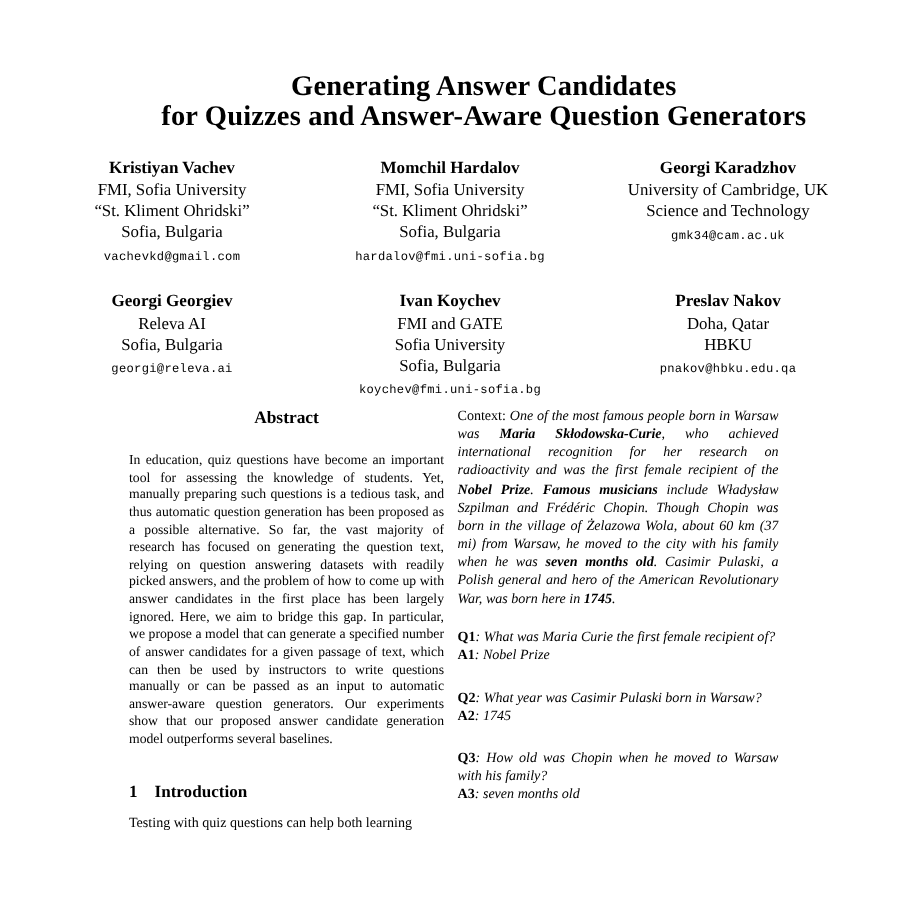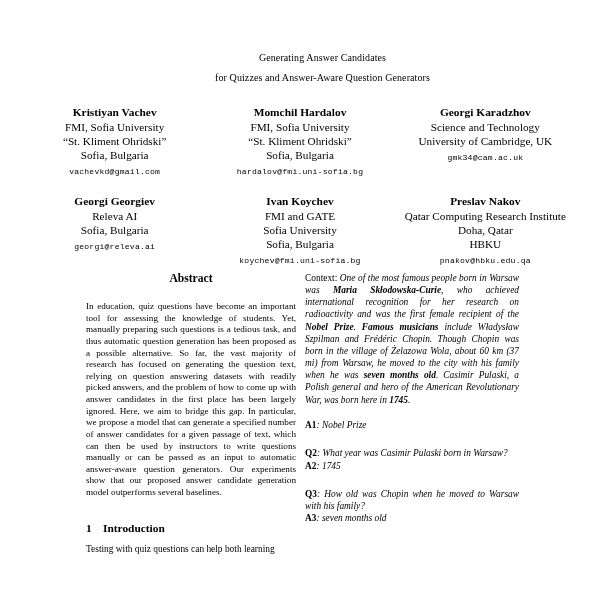--- a/index.html
+++ b/index.html
@@ -22,22 +22,22 @@
     padding: 0;
     box-sizing: border-box;
   }
 
   
   .title-block {
     padding-top: 48px;
     text-align: center;
   }
   .title-line {
-    font-size: 10px;
-    font-weight: normal;
+    font-size: 19px;
+    font-weight: bold;
     line-height: 20px;
     letter-spacing: 0.1px;
     padding-left: 45px;
   }
 
   
   .authors {
     margin-top: 17px;
     padding: 0 22px;
   }
@@ -180,22 +180,22 @@
       <div class="author-col">
         <div class="author-name">Momchil Hardalov</div>
         <div class="author-aff">FMI, Sofia University</div>
         <div class="author-aff">“St. Kliment Ohridski”</div>
         <div class="author-aff">Sofia, Bulgaria</div>
         <div class="author-email">hardalov@fmi.uni-sofia.bg</div>
       </div>
 
       <div class="author-col">
         <div class="author-name">Georgi Karadzhov</div>
+        <div class="author-aff">University of Cambridge, UK</div>
         <div class="author-aff">Science and Technology</div>
-        <div class="author-aff">University of Cambridge, UK</div>
         <div class="author-email">gmk34@cam.ac.uk</div>
       </div>
 
     </div>
 
     <div class="author-row second">
 
       <div class="author-col">
         <div class="author-name">Georgi Georgiev</div>
         <div class="author-aff">Releva AI</div>
@@ -206,21 +206,20 @@
       <div class="author-col">
         <div class="author-name">Ivan Koychev</div>
         <div class="author-aff">FMI and GATE</div>
         <div class="author-aff">Sofia University</div>
         <div class="author-aff">Sofia, Bulgaria</div>
         <div class="author-email">koychev@fmi.uni-sofia.bg</div>
       </div>
 
       <div class="author-col">
         <div class="author-name">Preslav Nakov</div>
-        <div class="author-aff">Qatar Computing Research Institute</div>
         <div class="author-aff">Doha, Qatar</div>
         <div class="author-aff">HBKU</div>
         <div class="author-email">pnakov@hbku.edu.qa</div>
       </div>
 
     </div>
   </div>
 
   <div class="columns">
 
@@ -237,20 +236,21 @@
     <div class="col col-right">
 
       <div class="context-para">
         <span class="lbl">Context:</span>
         <span><span>One of the most famous people born in Warsaw was </span><b>Maria Skłodowska-Curie</b><span>, who achieved international recognition for her research on radioactivity and was the first female recipient of the </span><b>Nobel Prize</b><span>. </span><b>Famous musicians</b><span> include Władysław Szpilman and Frédéric Chopin. Though Chopin was born in the village of Żelazowa Wola, about 60 km (37 mi) from Warsaw, he moved to the city with his family when he was </span><b>seven months old</b><span>. Casimir Pulaski, a Polish general and hero of the American Revolutionary War, was born here in </span><b>1745</b><span>.</span></span>
       </div>
 
       <div>
 
         <div class="qa qa-block">
+          <div><span class="q-lbl">Q1</span><span>:&nbsp;</span><span>What was Maria Curie the first female recipient of?</span></div>
           <div class="answer"><span class="a-lbl">A1</span><span>:&nbsp;</span><span>Nobel Prize</span></div>
         </div>
 
         <div class="qa qa-block">
           <div><span class="q-lbl">Q2</span><span>:&nbsp;</span><span>What year was Casimir Pulaski born in Warsaw?</span></div>
           <div class="answer"><span class="a-lbl">A2</span><span>:&nbsp;</span><span>1745</span></div>
         </div>
 
         <div class="qa qa-block">
           <div><span class="q-lbl">Q3</span><span>:&nbsp;</span><span>How old was Chopin when he moved to Warsaw with his family?</span></div>

